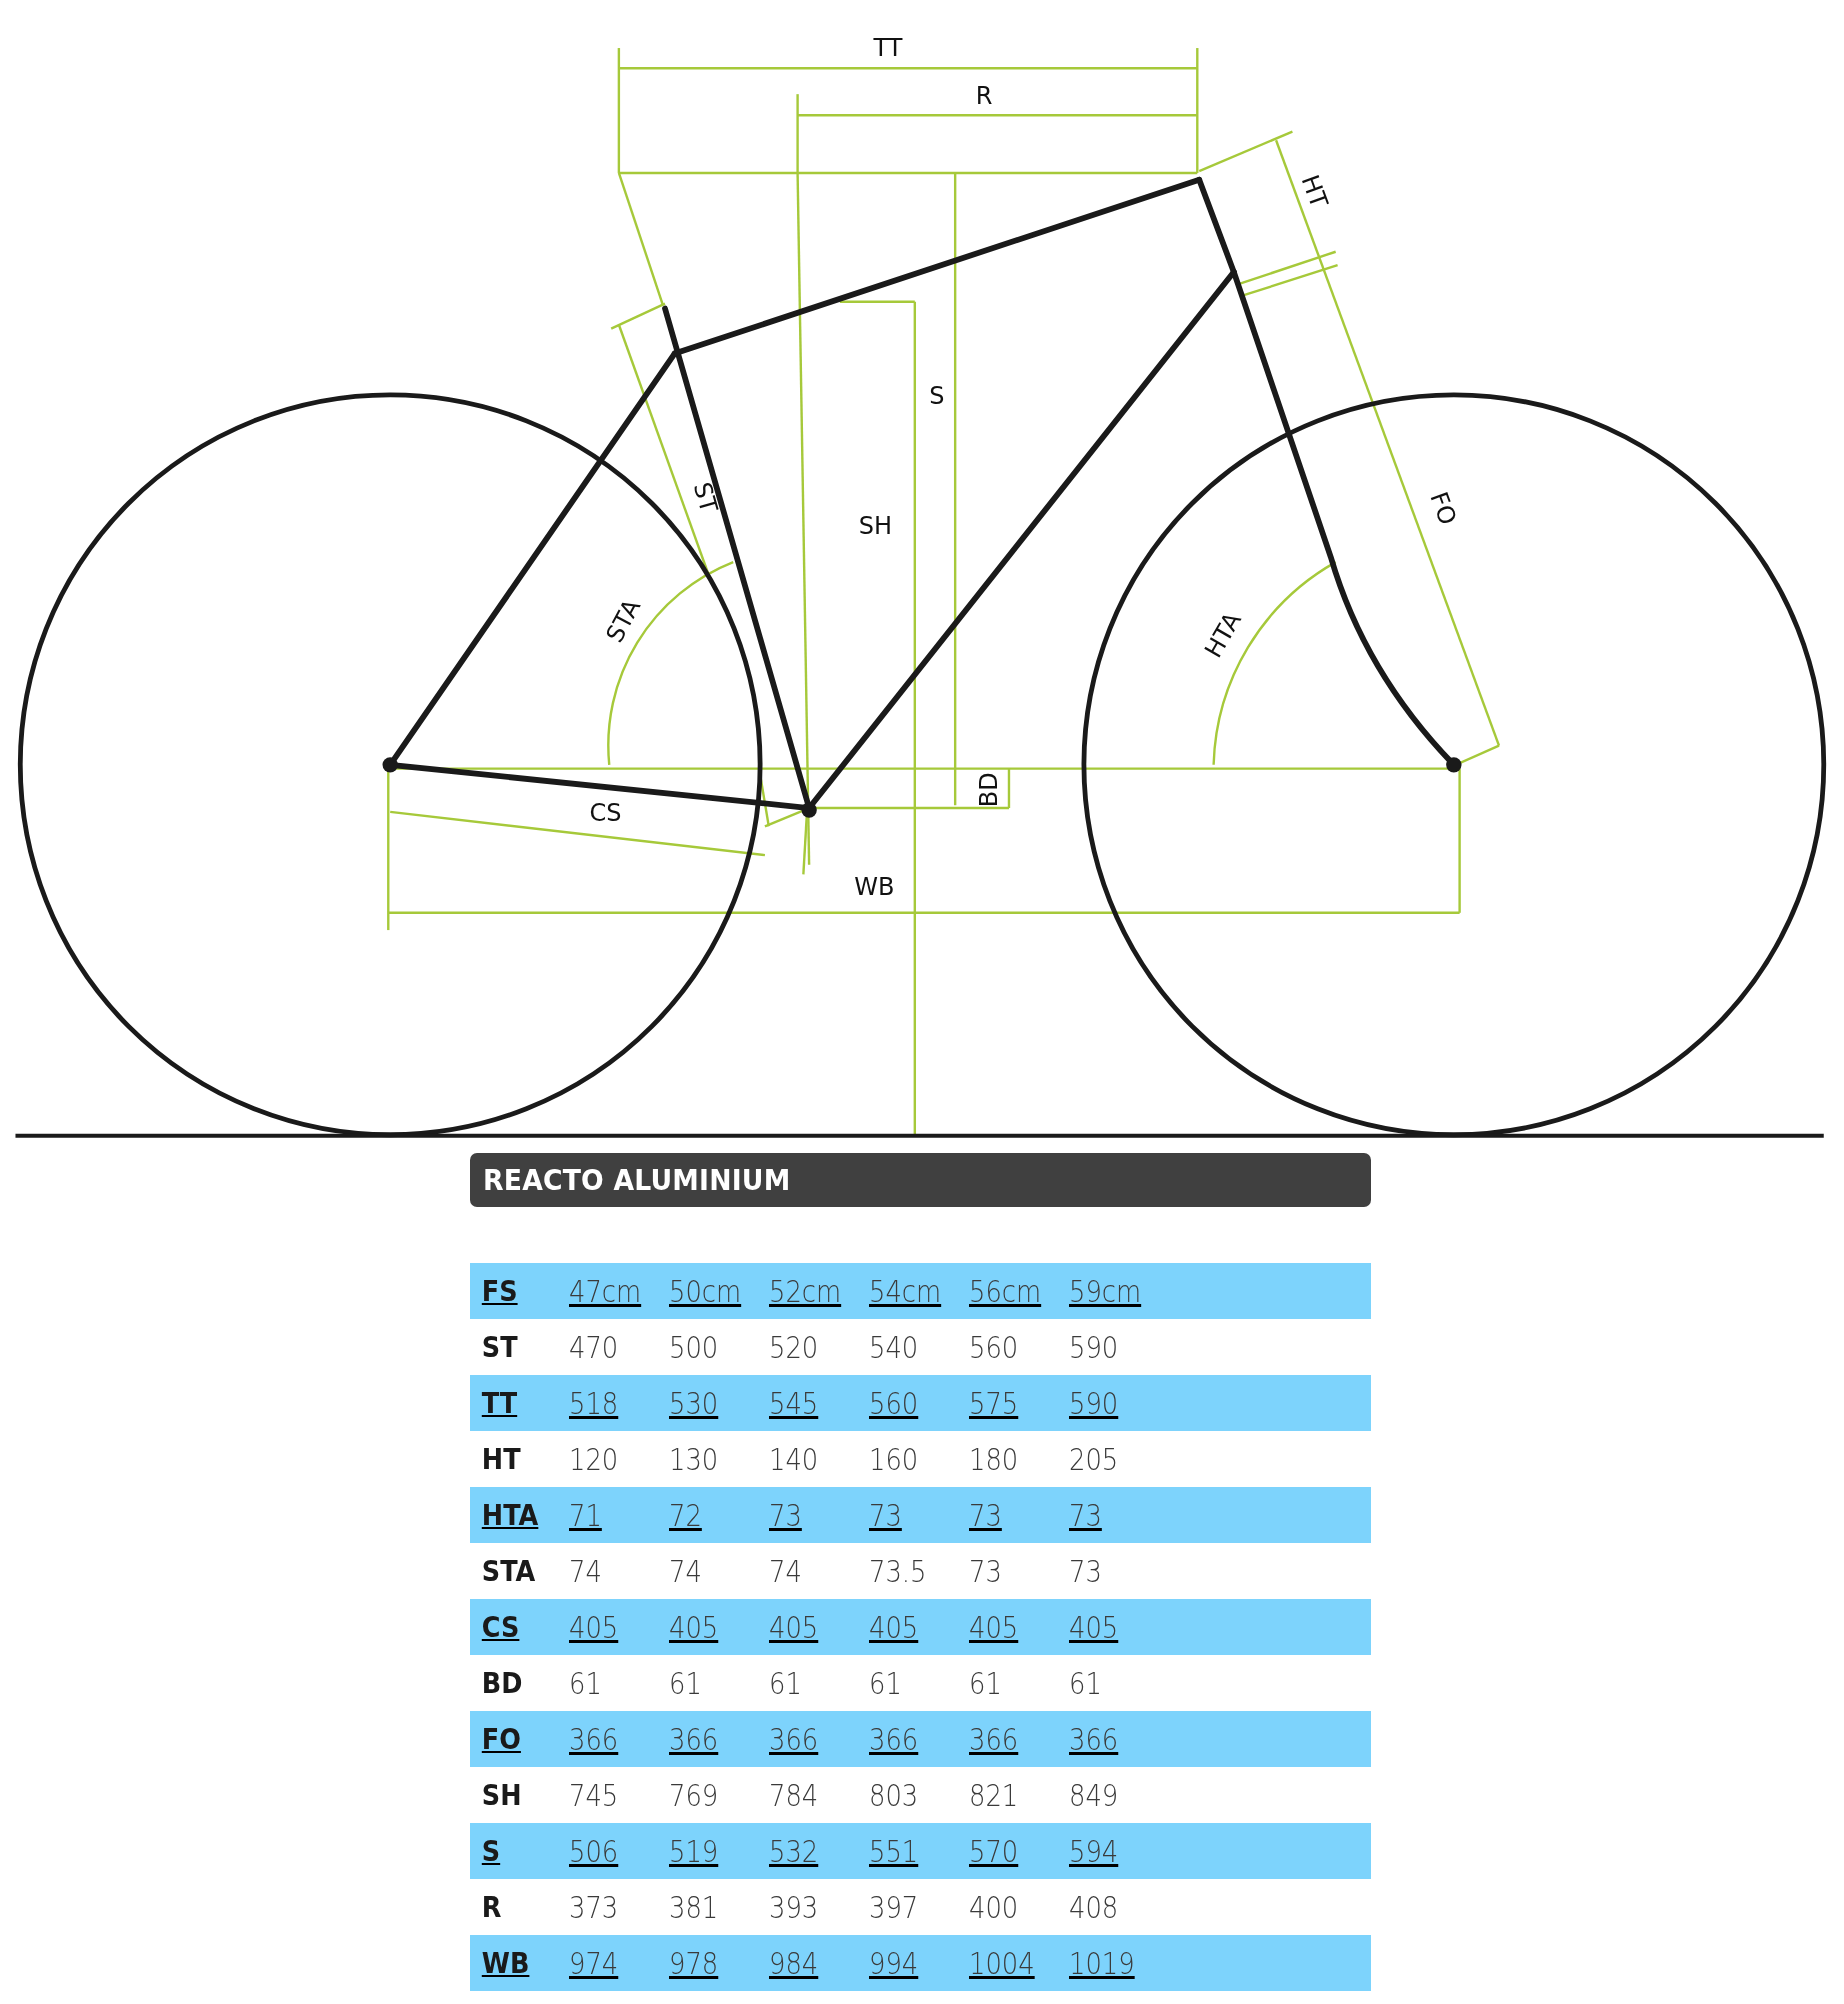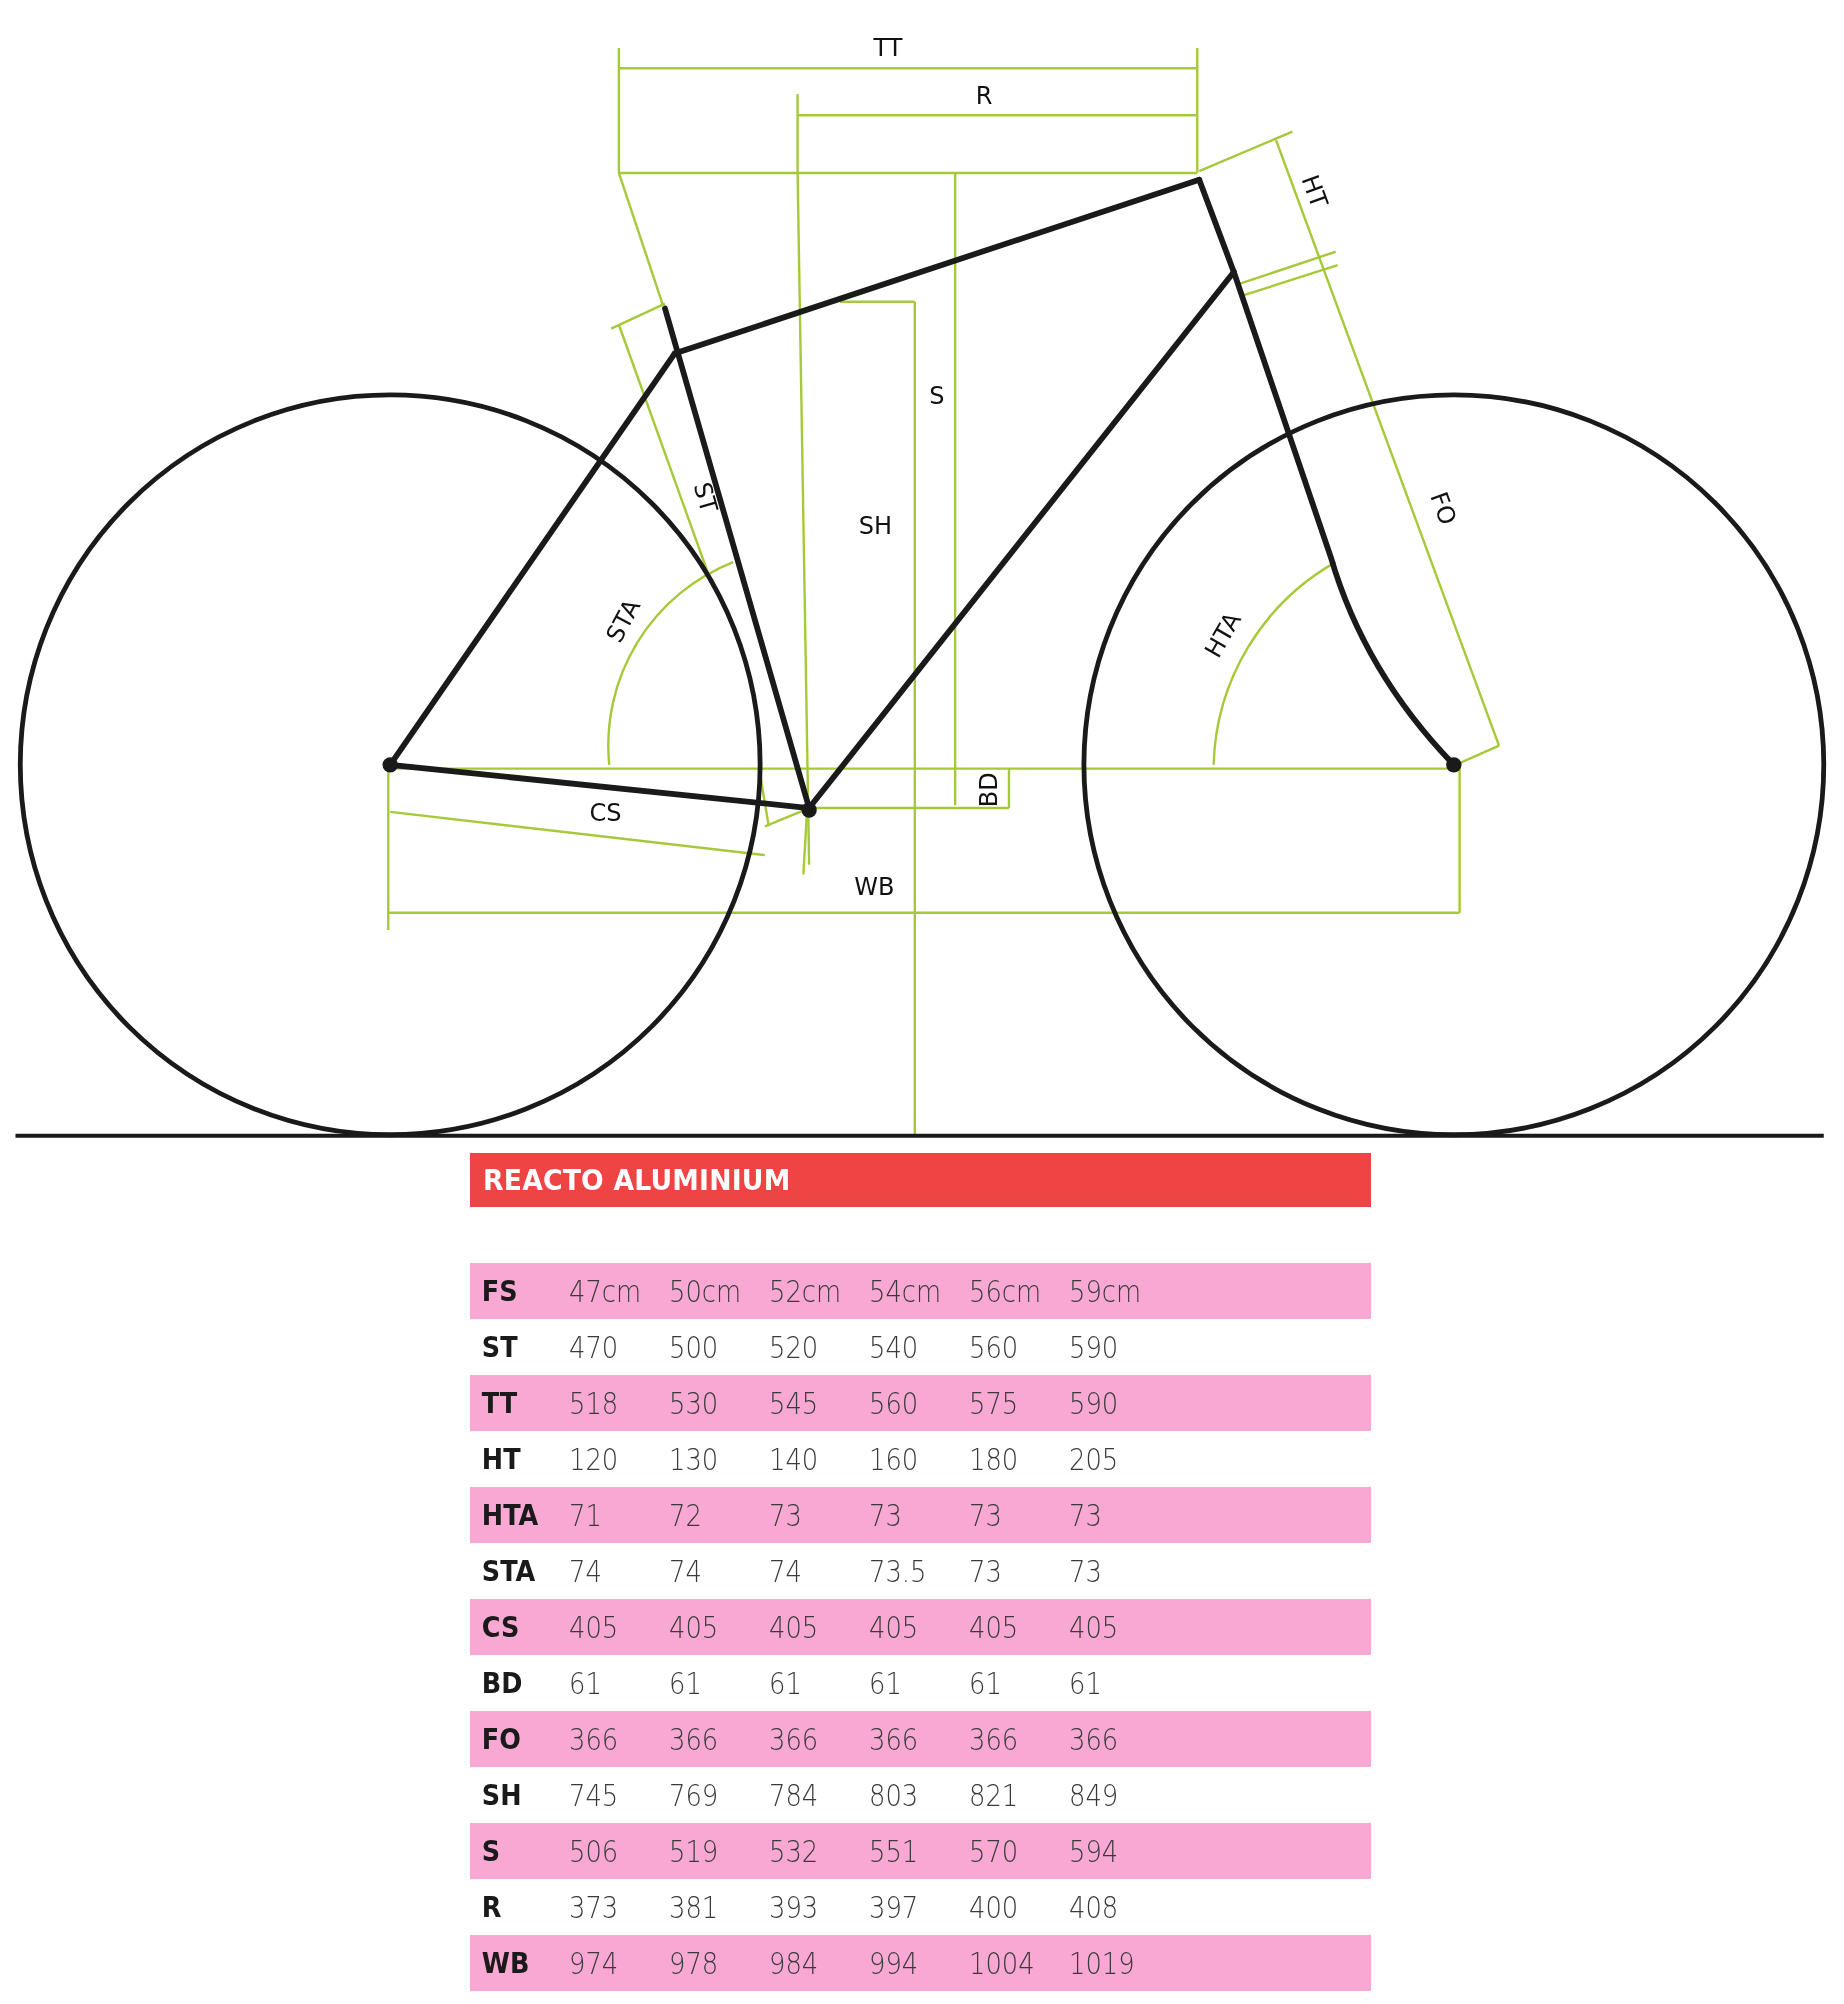--- a/index.html
+++ b/index.html
@@ -1,27 +1,27 @@
 <!DOCTYPE html>
 <html><head>
 <meta charset="utf-8">
 <style>
   html, body { margin: 0; padding: 0; background: #ffffff; }
   body { width: 1845px; height: 2004px; position: relative; overflow: hidden;
          font-family: "DejaVu Sans", sans-serif; }
   #diagram { position: absolute; left: 0; top: 0; width: 1845px; height: 1153px; }
   .lbl { font-family: "DejaVu Sans", sans-serif; font-size: 25px; fill: #111; }
   #geo-table { position: absolute; left: 470px; top: 1153px; width: 901px; }
-  .title-bar { background: #ef4444; height: 54px; display: flex; align-items: center;
-               padding-left: 13.4px; box-sizing: border-box; }
+  .title-bar { background: #404040; height: 54px; display: flex; align-items: center;
+               padding-left: 13.4px; box-sizing: border-box; border-radius: 7px; }
   .title-bar span { color: #ffffff; font-family: "DejaVu Sans", sans-serif; font-weight: bold;
                     font-size: 29px; letter-spacing: 0.2px; transform: scaleX(0.92); transform-origin: left center; display: inline-block; }
   .rows { margin-top: 56px; }
   .row { height: 56px; display: flex; align-items: center; }
-  .row.shaded { background: #f9a8d4; }
+  .row.shaded { background: #7dd3fc; text-decoration: underline; }
   .row .key { width: 99px; padding-left: 13.4px; box-sizing: border-box; font-weight: bold;
               font-size: 29px; color: #1a1a1a; font-family: "DejaVu Sans", sans-serif;
               transform: scaleX(0.88); transform-origin: left center; }
   .row .val { width: 100px; font-size: 30px; color: #3a3a3a;
               font-family: "DejaVu Sans", sans-serif; font-weight: 300;
               transform: scaleX(0.86); transform-origin: left center; white-space: nowrap; }
 </style>
 </head>
 <body>
 

